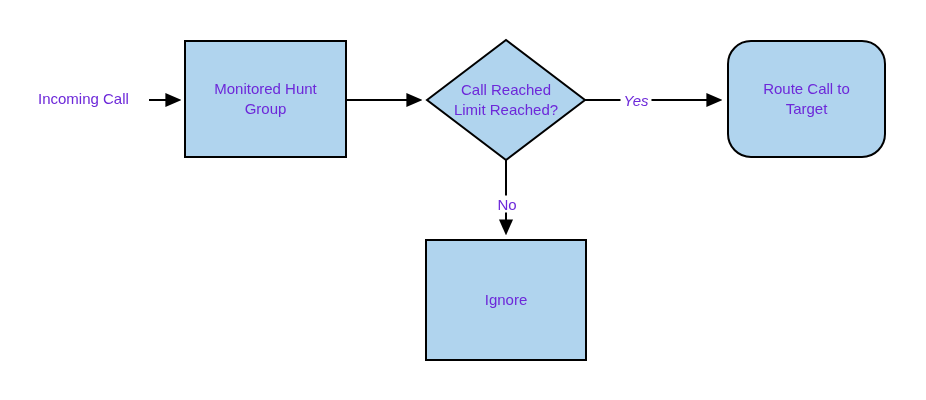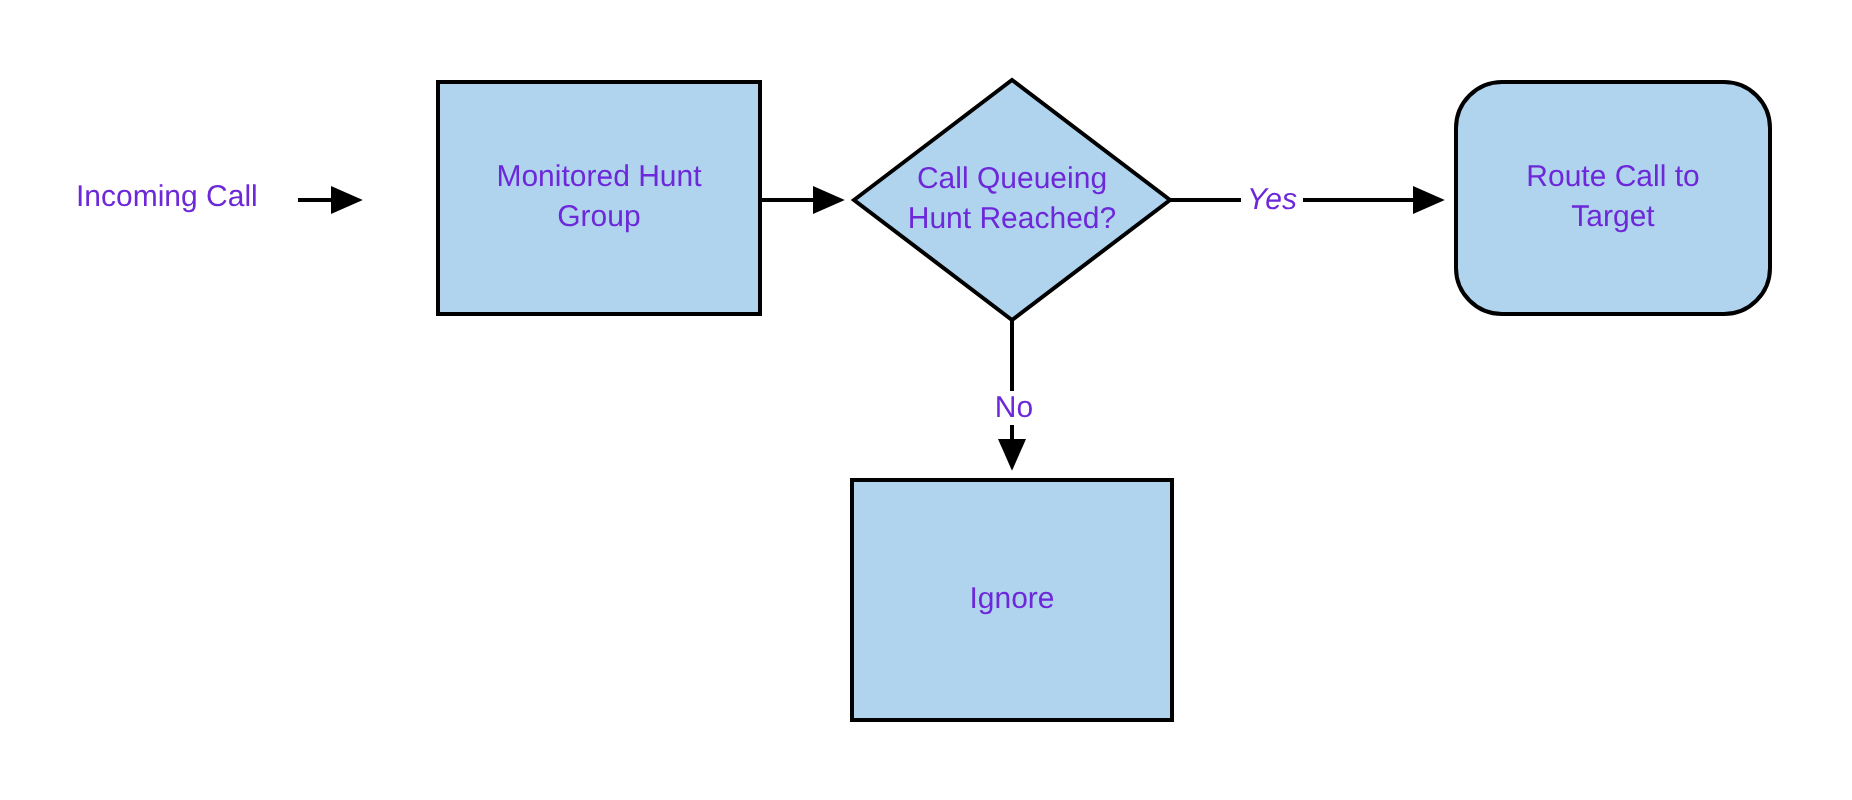--- a/index.html
+++ b/index.html
@@ -22,21 +22,21 @@
     background: #b0d4ee;
     border: 2px solid #000000;
     box-sizing: border-box;
     display: flex;
     align-items: center;
     justify-content: center;
     text-align: center;
     font-size: 15px;
     line-height: 1.35;
   }
-  #node-hunt-group  { left: 184px; top: 40px;  width: 163px; height: 118px; padding: 0 20px; margin-left: 34px; }
+  #node-hunt-group  { left: 184px; top: 40px;  width: 163px; height: 118px; padding: 0 20px; }
   #node-route-call  { left: 727px; top: 40px;  width: 159px; height: 118px; padding: 0 25px; border-radius: 24px; }
   #node-ignore      { left: 425px; top: 239px; width: 162px; height: 122px; }
   .decision-label {
     position: absolute;
     left: 446px; top: 80px;
     width: 120px;
     text-align: center;
     font-size: 15px;
     line-height: 1.35;
   }
@@ -79,21 +79,21 @@
 
     <line x1="506" y1="160" x2="506" y2="233" stroke="#000000" stroke-width="2" marker-end="url(#arrowhead)"></line>
   </svg>
 
   <div class="start-label">Incoming Call</div>
 
   <div class="node" id="node-hunt-group">
     <span>Monitored Hunt Group</span>
   </div>
 
-  <div class="decision-label">Call Queueing Hunt Reached?</div>
+  <div class="decision-label">Call Reached Limit Reached?</div>
 
   <div class="node" id="node-route-call">
     <span>Route Call to Target</span>
   </div>
 
   <div class="node" id="node-ignore">
     <span>Ignore</span>
   </div>
 
   <div class="edge-label" id="label-yes">Yes</div>

